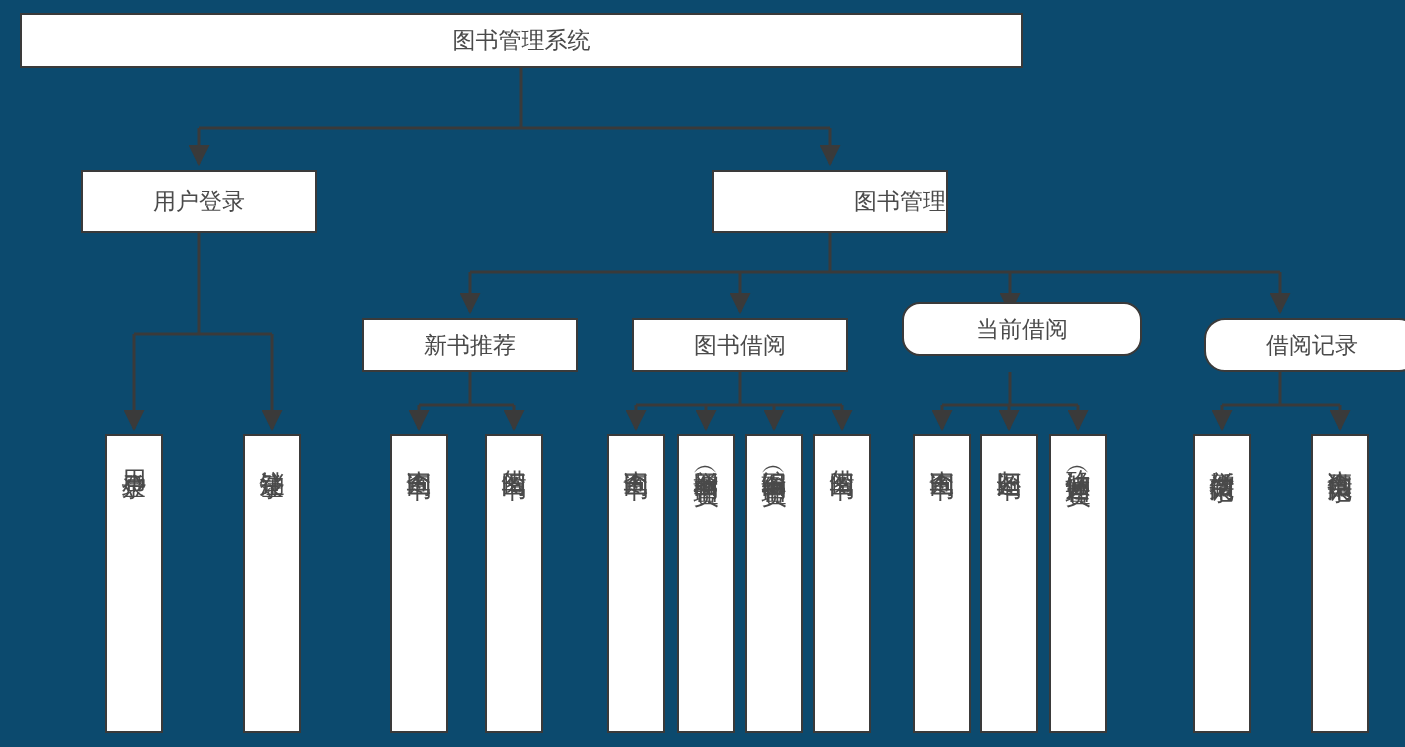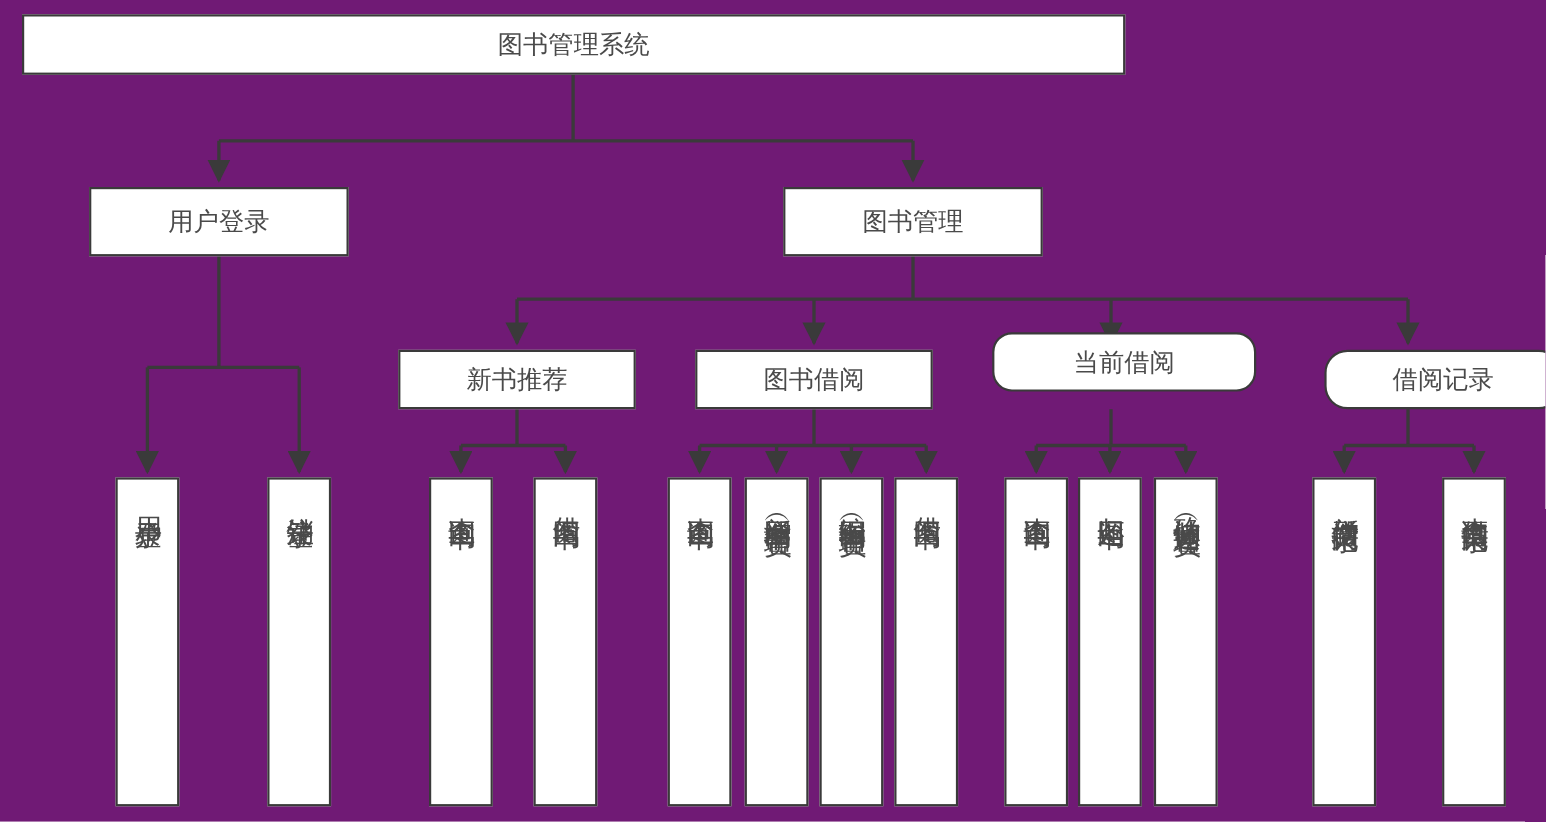--- a/index.html
+++ b/index.html
@@ -8,21 +8,21 @@
     padding: 0;
     background: #ffffff;
   }
   body {
     font-family: "Liberation Sans", "DejaVu Sans", sans-serif;
   }
   #diagram-root {
     position: relative;
     width: 1405px;
     height: 747px;
-    background: #701a75;
+    background: #0c4a6e;
     overflow: hidden;
   }
   #edge-layer {
     position: absolute;
     left: 0;
     top: 0;
     width: 1405px;
     height: 747px;
     pointer-events: none;
   }
@@ -123,21 +123,21 @@
     </g>
   </svg>
 
   <div class="node horizontal" style="left:20px; top:13px; width:1003px; height:55px;">
     <span class="node-label">图书管理系统</span>
   </div>
 
   <div class="node horizontal" style="left:81px; top:170px; width:236px; height:63px;">
     <span class="node-label">用户登录</span>
   </div>
-  <div class="node horizontal" style="left:712px; top:170px; width:236px; height:63px;">
+  <div class="node horizontal" style="left:712px; top:170px; width:236px; height:63px;justify-content:flex-end;">
     <span class="node-label">图书管理</span>
   </div>
 
   <div class="node horizontal" style="left:632px; top:318px; width:216px; height:54px;">
     <span class="node-label">图书借阅</span>
   </div>
   <div class="node horizontal" style="left:362px; top:318px; width:216px; height:54px;">
     <span class="node-label">新书推荐</span>
   </div>
   <div class="node horizontal" style="left:902px; top:302px; width:240px; height:54px;border-radius:18px;">

